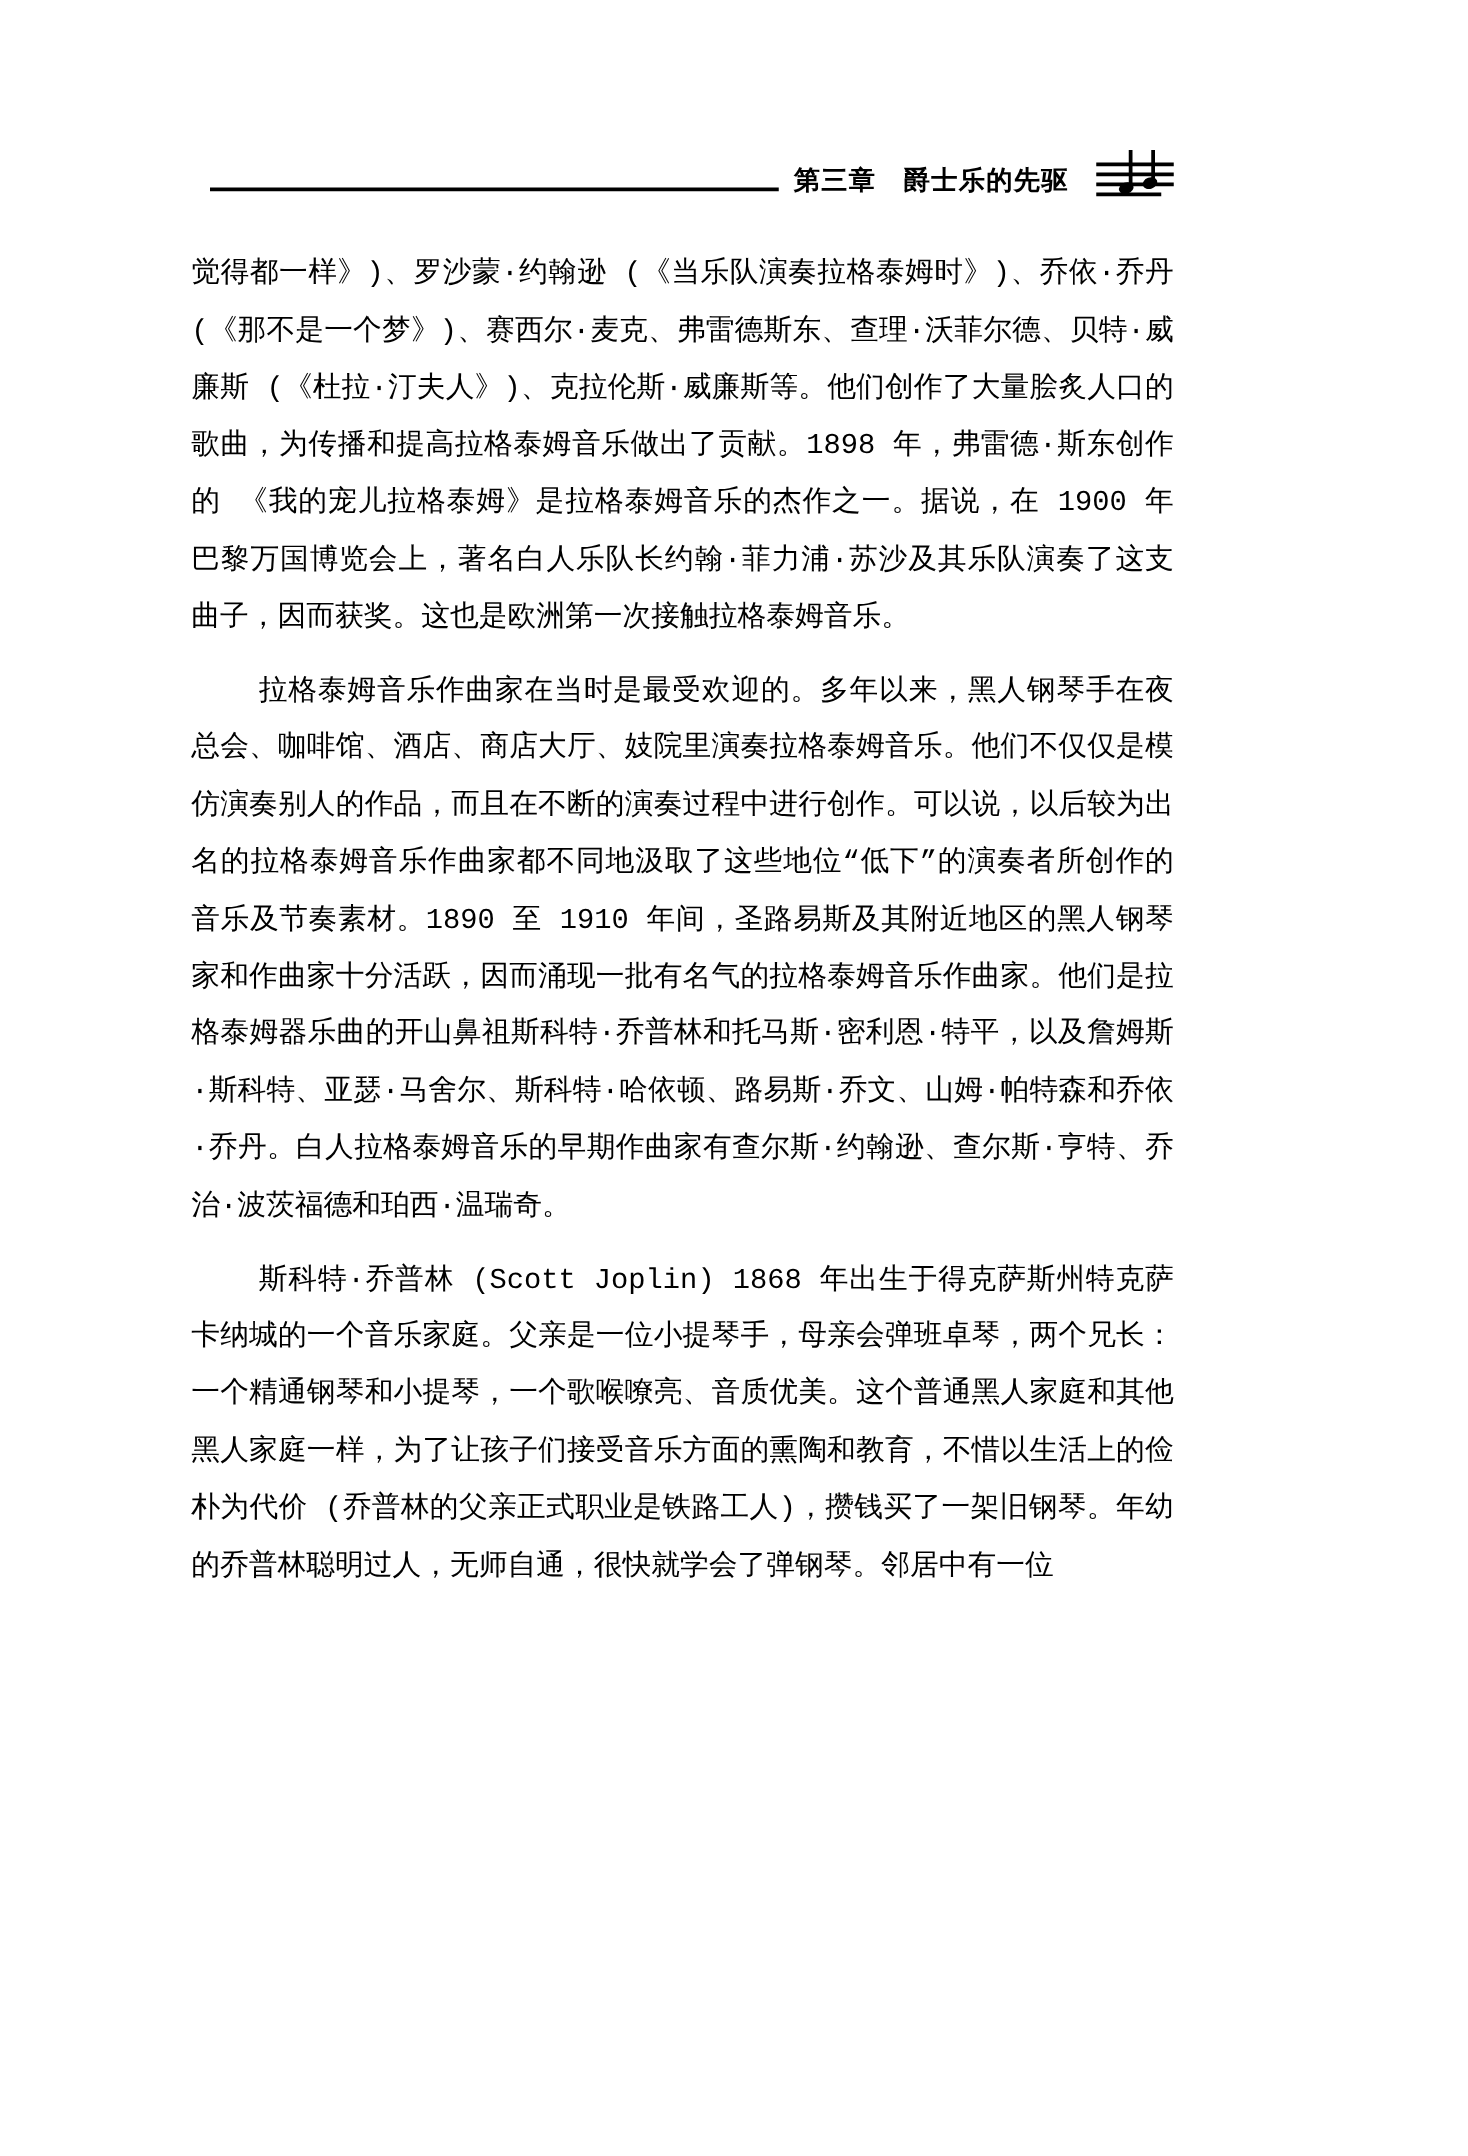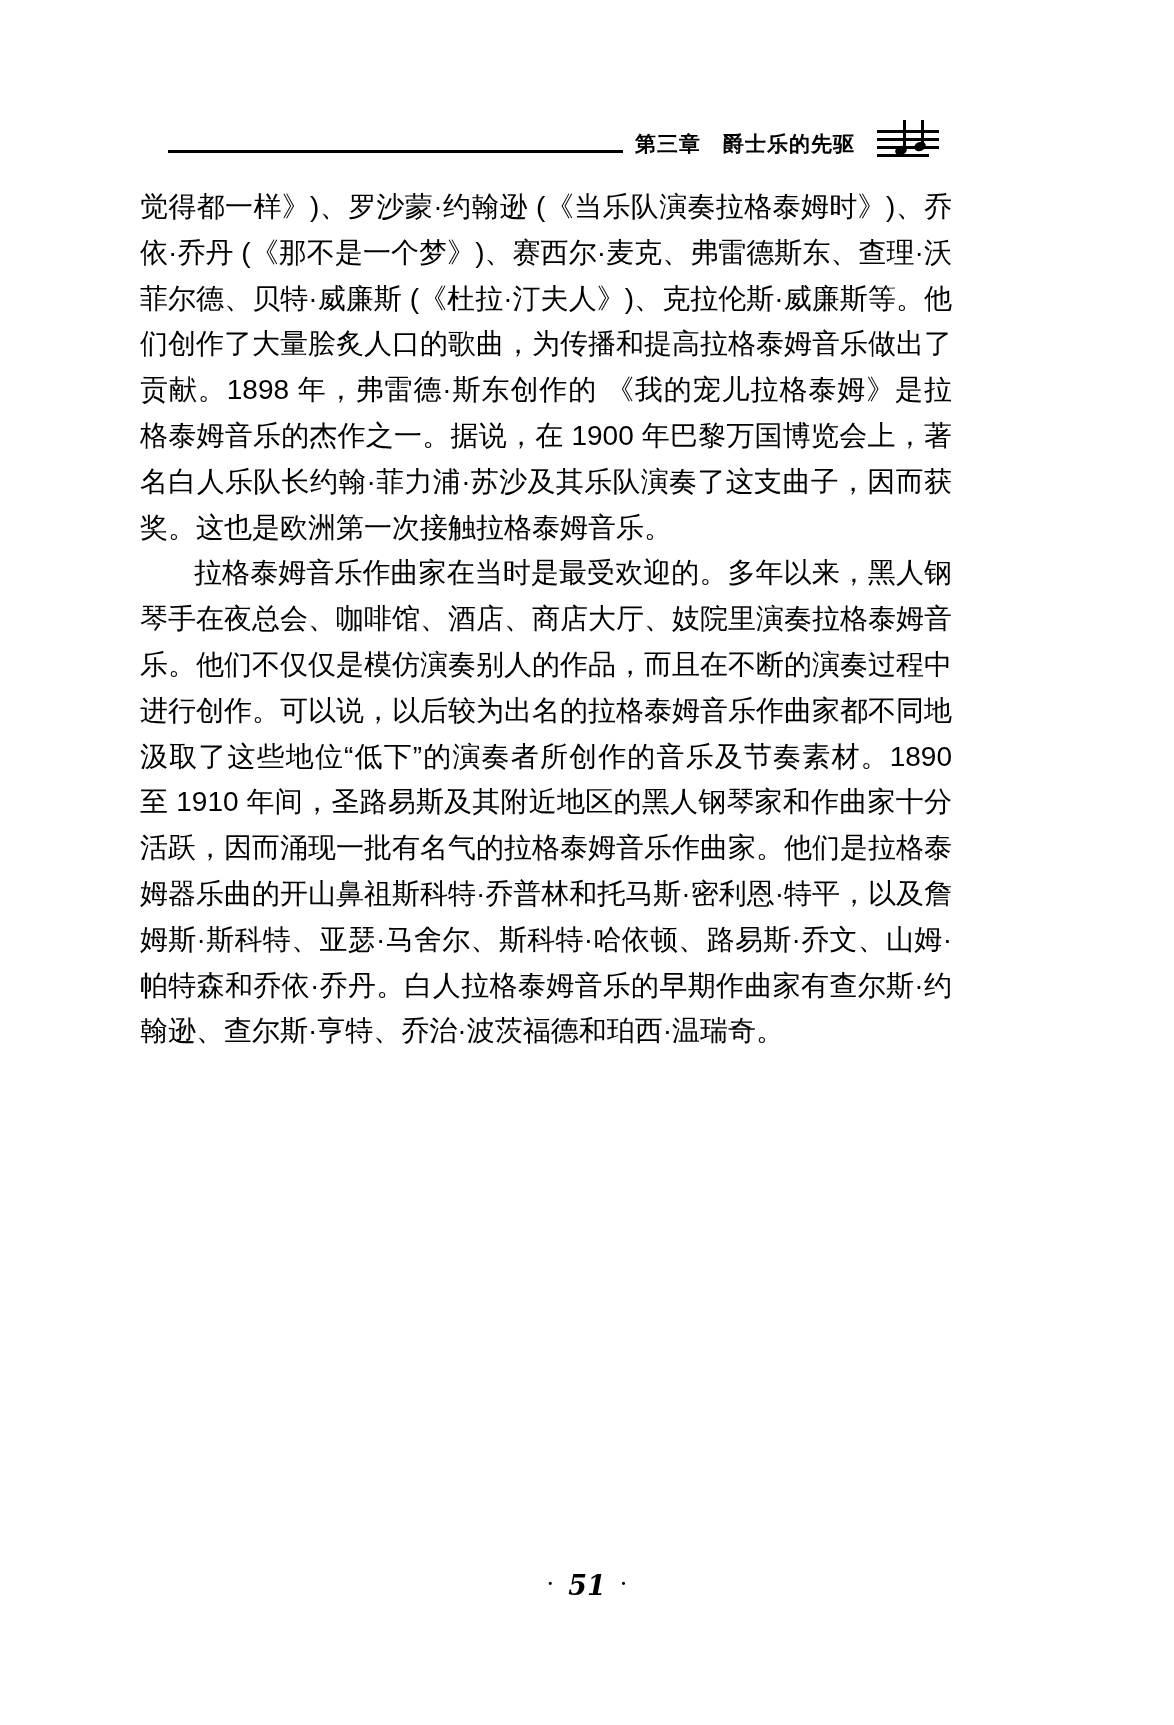--- a/index.html
+++ b/index.html
@@ -100,26 +100,26 @@
   }
 
   
   .content {
     position: absolute;
     left: 140px;
     top: 184px;
     width: 812px;
   }
   p.para {
-    margin: 0;
-    font-size: 28px;
+    margin: 13px;
+    font-size: 23px;
     line-height: 45.8px;
     text-align: justify;
     text-justify: inter-ideograph;
-    font-family: Liberation Sans, sans-serif;
+    font-family: Liberation Mono, monospace;
     letter-spacing: 0px;
   }
   p.indent {
     text-indent: 54px;
   }
 
   
   .pagenum {
     position: absolute;
     left: 0;
@@ -157,19 +157,17 @@
       <div class="note-stem"></div>
       <div class="note-stem note-stem2"></div>
       <div class="note-head"></div>
       <div class="note-head note-head2"></div>
     </div>
   </div>
 
   <div class="content">
     <p class="para">觉得都一样》)、罗沙蒙·约翰逊 (《当乐队演奏拉格泰姆时》)、乔依·乔丹 (《那不是一个梦》)、赛西尔·麦克、弗雷德斯东、查理·沃菲尔德、贝特·威廉斯 (《杜拉·汀夫人》)、克拉伦斯·威廉斯等。他们创作了大量脍炙人口的歌曲，为传播和提高拉格泰姆音乐做出了贡献。1898 年，弗雷德·斯东创作的 《我的宠儿拉格泰姆》是拉格泰姆音乐的杰作之一。据说，在 1900 年巴黎万国博览会上，著名白人乐队长约翰·菲力浦·苏沙及其乐队演奏了这支曲子，因而获奖。这也是欧洲第一次接触拉格泰姆音乐。</p>
     <p class="para indent">拉格泰姆音乐作曲家在当时是最受欢迎的。多年以来，黑人钢琴手在夜总会、咖啡馆、酒店、商店大厅、妓院里演奏拉格泰姆音乐。他们不仅仅是模仿演奏别人的作品，而且在不断的演奏过程中进行创作。可以说，以后较为出名的拉格泰姆音乐作曲家都不同地汲取了这些地位“低下”的演奏者所创作的音乐及节奏素材。1890 至 1910 年间，圣路易斯及其附近地区的黑人钢琴家和作曲家十分活跃，因而涌现一批有名气的拉格泰姆音乐作曲家。他们是拉格泰姆器乐曲的开山鼻祖斯科特·乔普林和托马斯·密利恩·特平，以及詹姆斯·斯科特、亚瑟·马舍尔、斯科特·哈依顿、路易斯·乔文、山姆·帕特森和乔依·乔丹。白人拉格泰姆音乐的早期作曲家有查尔斯·约翰逊、查尔斯·亨特、乔治·波茨福德和珀西·温瑞奇。</p>
+    <p class="para indent">斯科特·乔普林 (Scott Joplin) 1868 年出生于得克萨斯州特克萨卡纳城的一个音乐家庭。父亲是一位小提琴手，母亲会弹班卓琴，两个兄长：一个精通钢琴和小提琴，一个歌喉嘹亮、音质优美。这个普通黑人家庭和其他黑人家庭一样，为了让孩子们接受音乐方面的熏陶和教育，不惜以生活上的俭朴为代价 (乔普林的父亲正式职业是铁路工人)，攒钱买了一架旧钢琴。年幼的乔普林聪明过人，无师自通，很快就学会了弹钢琴。邻居中有一位</p>
   </div>
 
-  <div class="pagenum">
-    <span class="dot">·</span><span>51</span><span class="dot">·</span>
-  </div>
 
 </div>
 
 </body></html>

